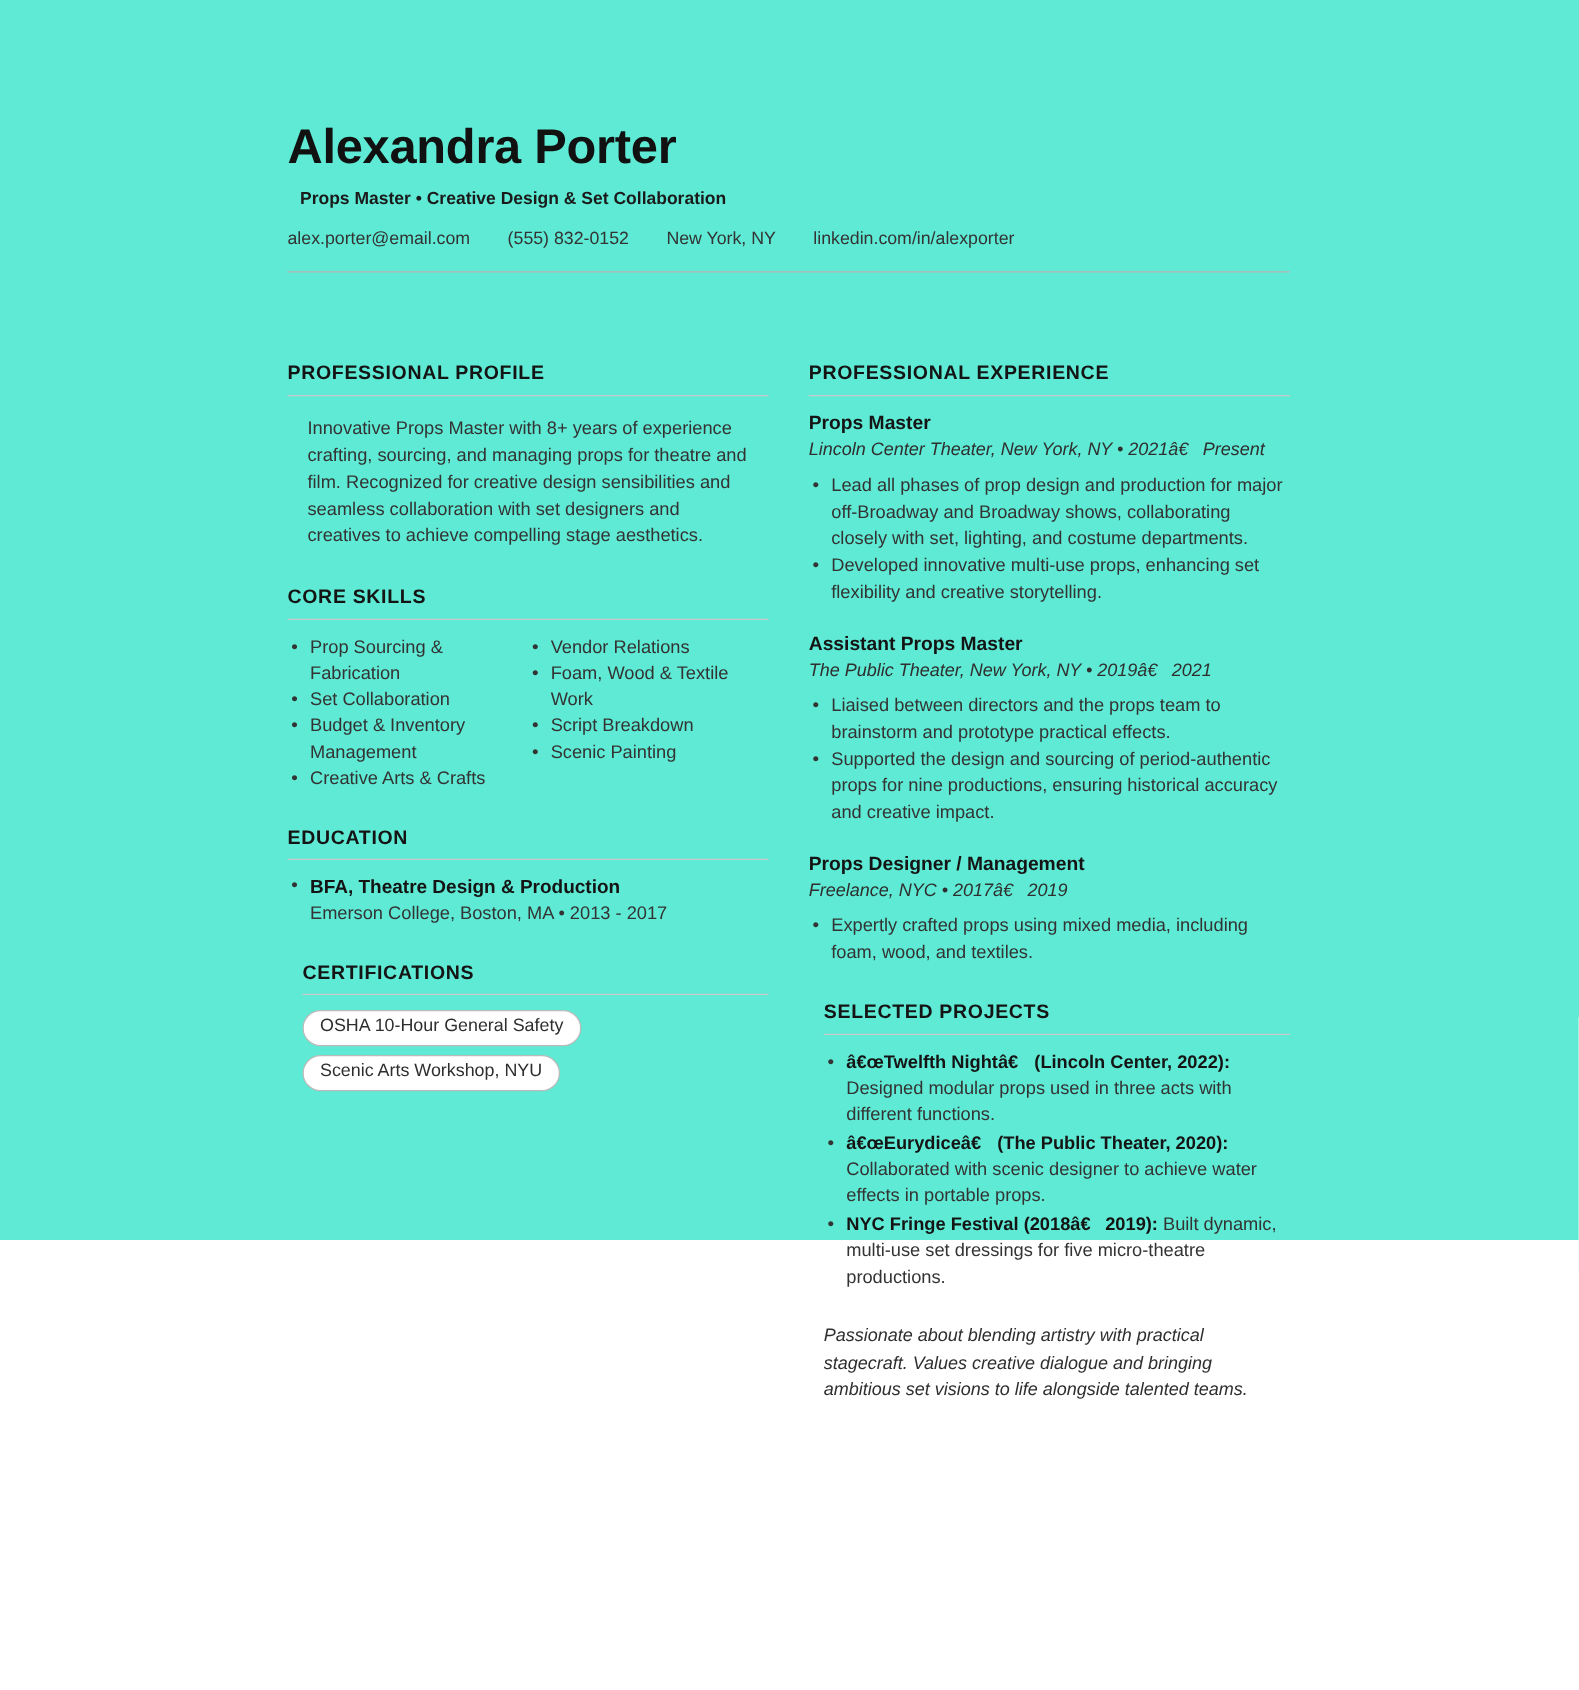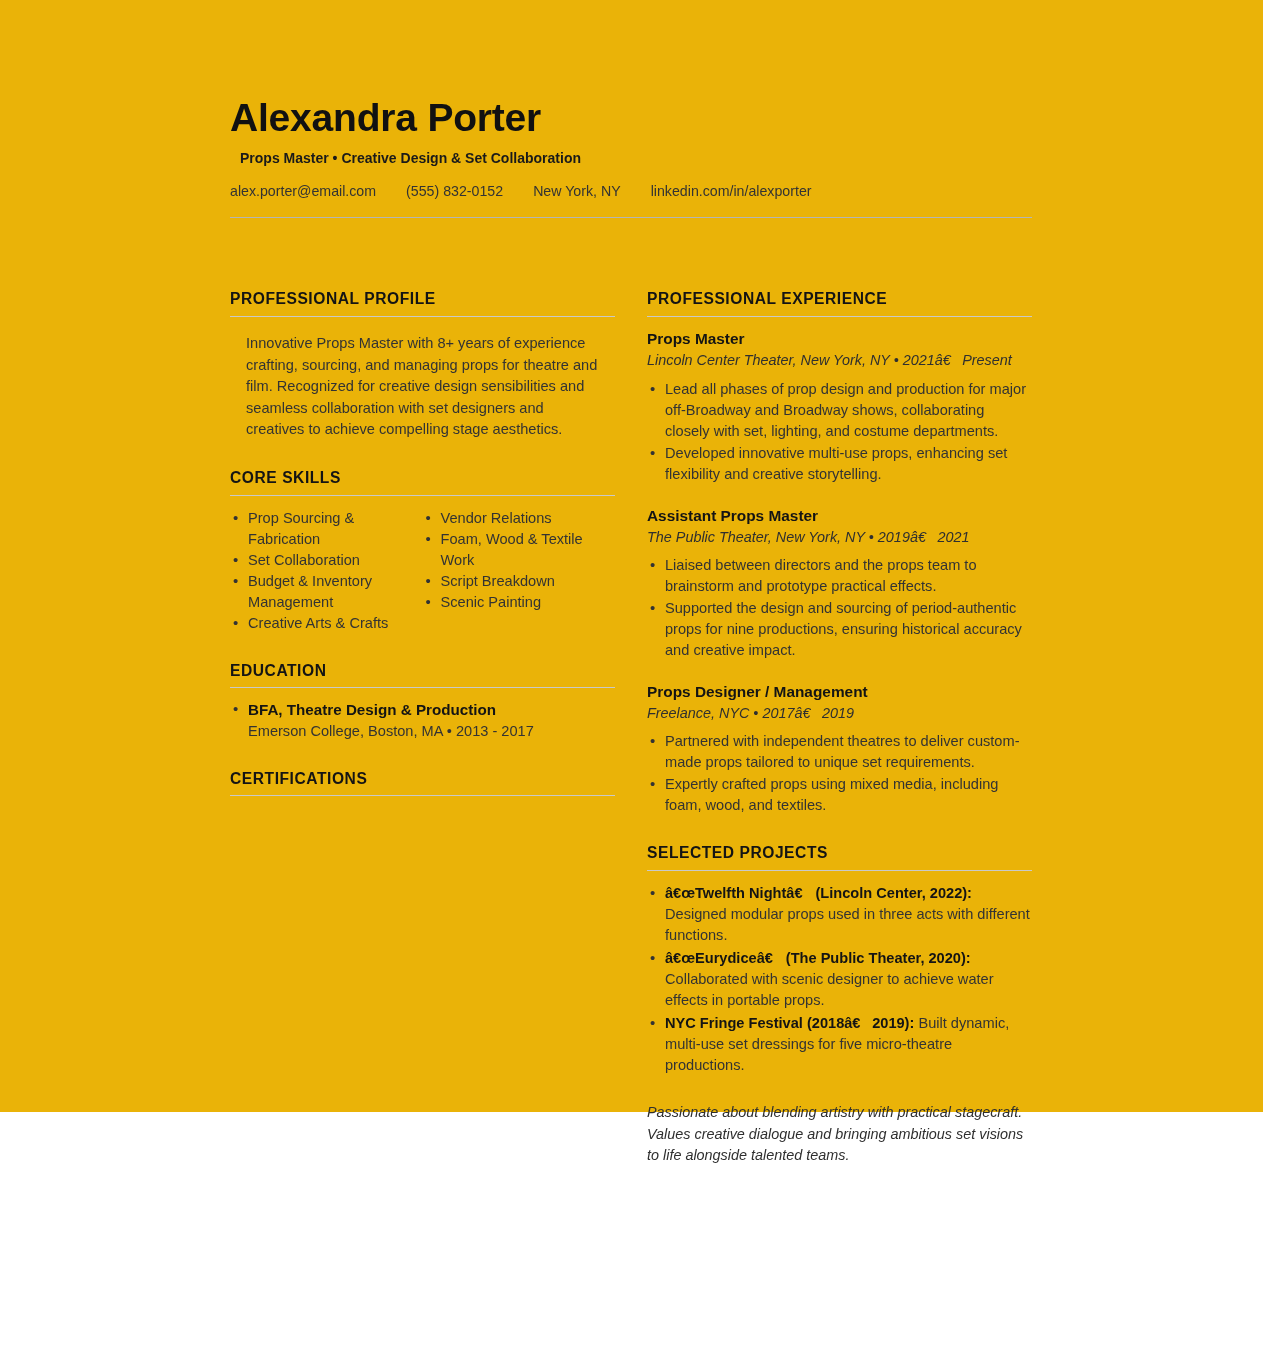--- a/index.html
+++ b/index.html
@@ -10,23 +10,23 @@
   body {
     width: 1263px;
     height: 1352px;
     font-family: "Liberation Sans", sans-serif;
     color: #2b2b2b;
     -webkit-font-smoothing: antialiased;
   }
 
   .page {
     width: 1263px;
-    height: 1112px;
+    height: 992px;
     position: relative;
-    background: #eab308;
+    background: #5eead4;
     box-sizing: border-box;
     padding: 0;
   }
 
   .resume {
     position: absolute;
     left: 230px;
     top: 96px;
     width: 802px;
   }
@@ -67,21 +67,21 @@
   .columns {
     display: flex;
     margin-top: 72px;
     align-items: flex-start;
   }
   .col-left  { width: 385px; flex: 0 0 385px; }
   .col-gap   { width: 32px; flex: 0 0 32px; }
   .col-right { width: 385px; flex: 0 0 385px; }
 
   .section { margin-bottom: 28px; }
-  .section:last-child { margin-bottom: 0; }
+  .section:last-child { margin-bottom: 0; margin-left: 12px; }
 
   h2.sec-title {
     font-size: 15.6px;
     font-weight: bold;
     letter-spacing: 0.55px;
     color: #141414;
     text-transform: uppercase;
     margin: 0 0 7px 0;
     line-height: 1.2;
   }
@@ -266,20 +266,28 @@
             <li class="edu">
               <div class="edu-degree">BFA, Theatre Design &amp; Production</div>
               <div class="edu-meta">Emerson College, Boston, MA  •  2013 - 2017</div>
             </li>
           </ul>
         </section>
 
         <section class="section">
           <h2 class="sec-title">CERTIFICATIONS</h2>
           <hr class="sec-rule">
+          <div class="pills">
+            <div class="pill-row">
+              <span class="pill">OSHA 10-Hour General Safety</span>
+            </div>
+            <div class="pill-row">
+              <span class="pill">Scenic Arts Workshop, NYU</span>
+            </div>
+          </div>
         </section>
 
       </div>
 
       <div class="col-gap"></div>
 
       <div class="col-right">
 
         <section class="section">
           <h2 class="sec-title">PROFESSIONAL EXPERIENCE</h2>
@@ -300,21 +308,20 @@
             <ul>
               <li class="bullet">Liaised between directors and the props team to brainstorm and prototype practical effects.</li>
               <li class="bullet">Supported the design and sourcing of period-authentic props for nine productions, ensuring historical accuracy and creative impact.</li>
             </ul>
           </div>
 
           <div class="job">
             <div class="job-title">Props Designer / Management</div>
             <div class="job-meta">Freelance, NYC  •  2017â€2019</div>
             <ul>
-              <li class="bullet">Partnered with independent theatres to deliver custom-made props tailored to unique set requirements.</li>
               <li class="bullet">Expertly crafted props using mixed media, including foam, wood, and textiles.</li>
             </ul>
           </div>
         </section>
 
         <section class="section">
           <h2 class="sec-title">SELECTED PROJECTS</h2>
           <hr class="sec-rule">
           <ul>
             <li class="project"><span class="proj-name">â€œTwelfth Nightâ€ (Lincoln Center, 2022):</span><span> Designed modular props used in three acts with different functions.</span></li>

